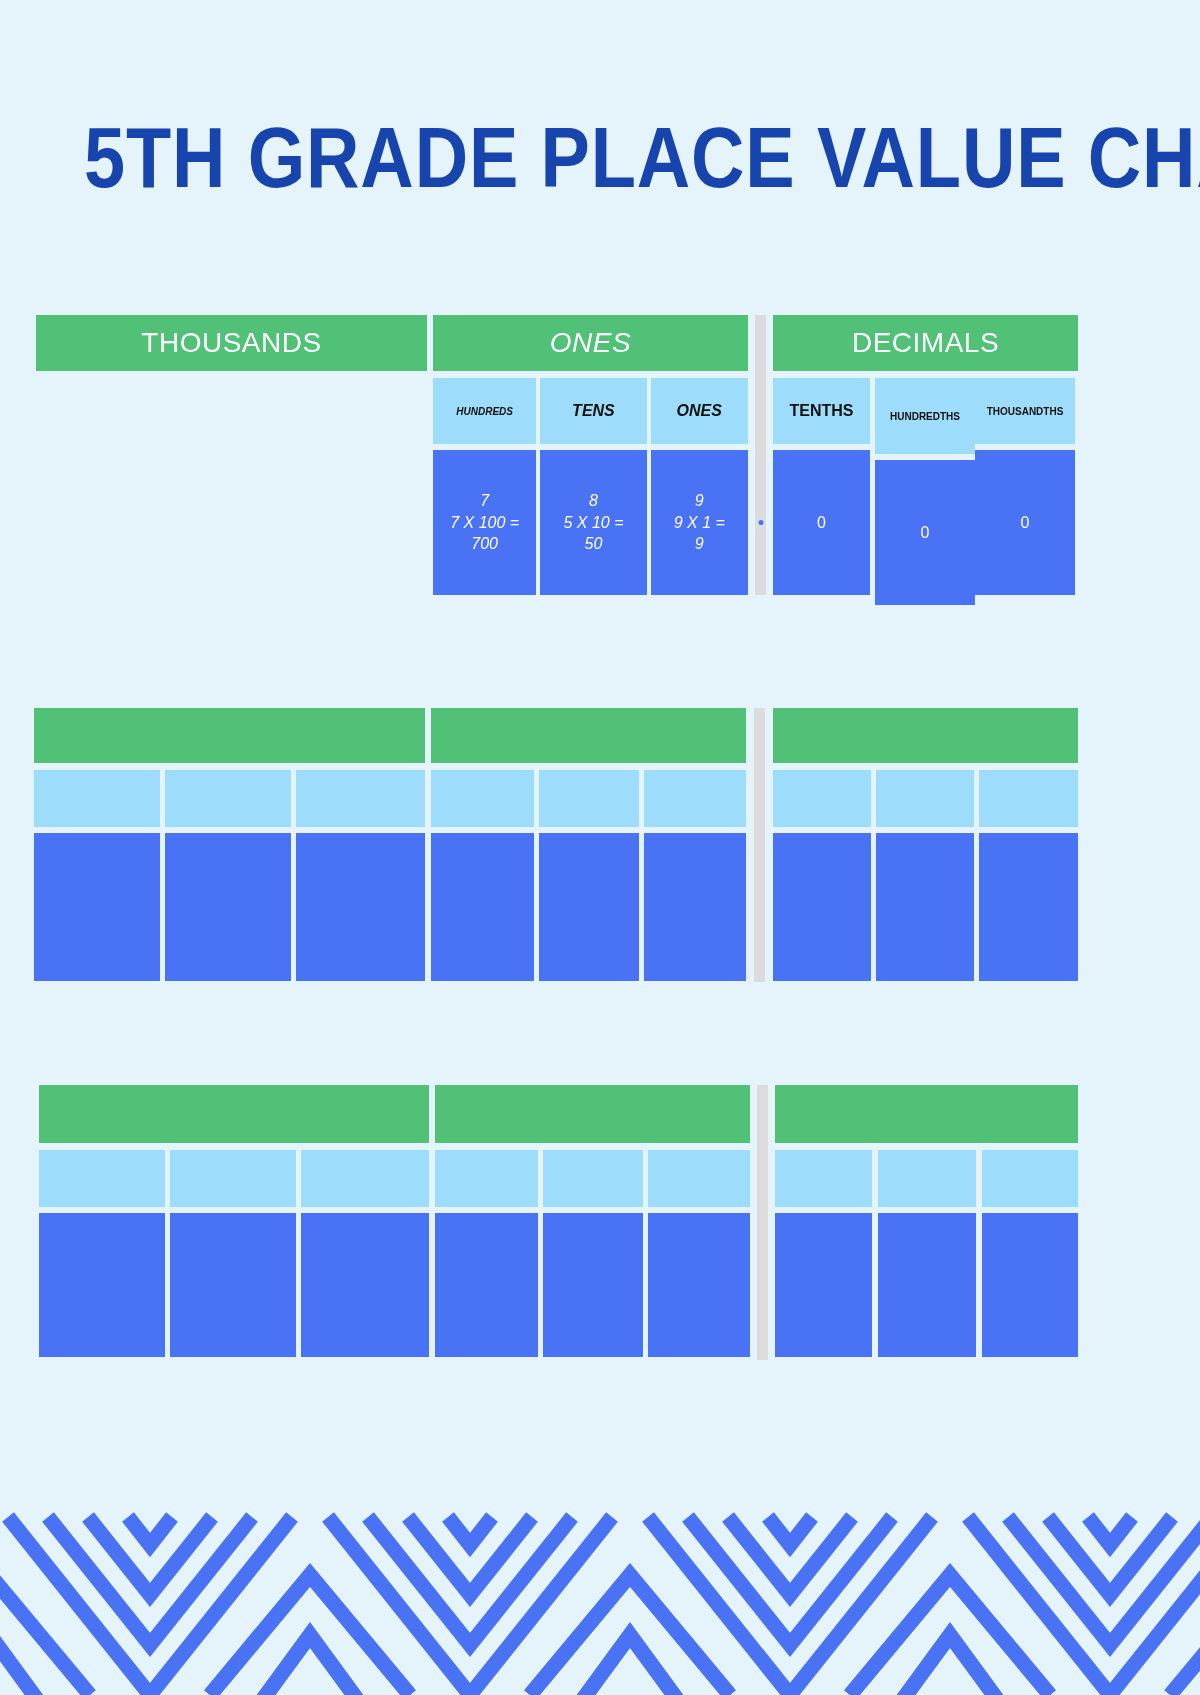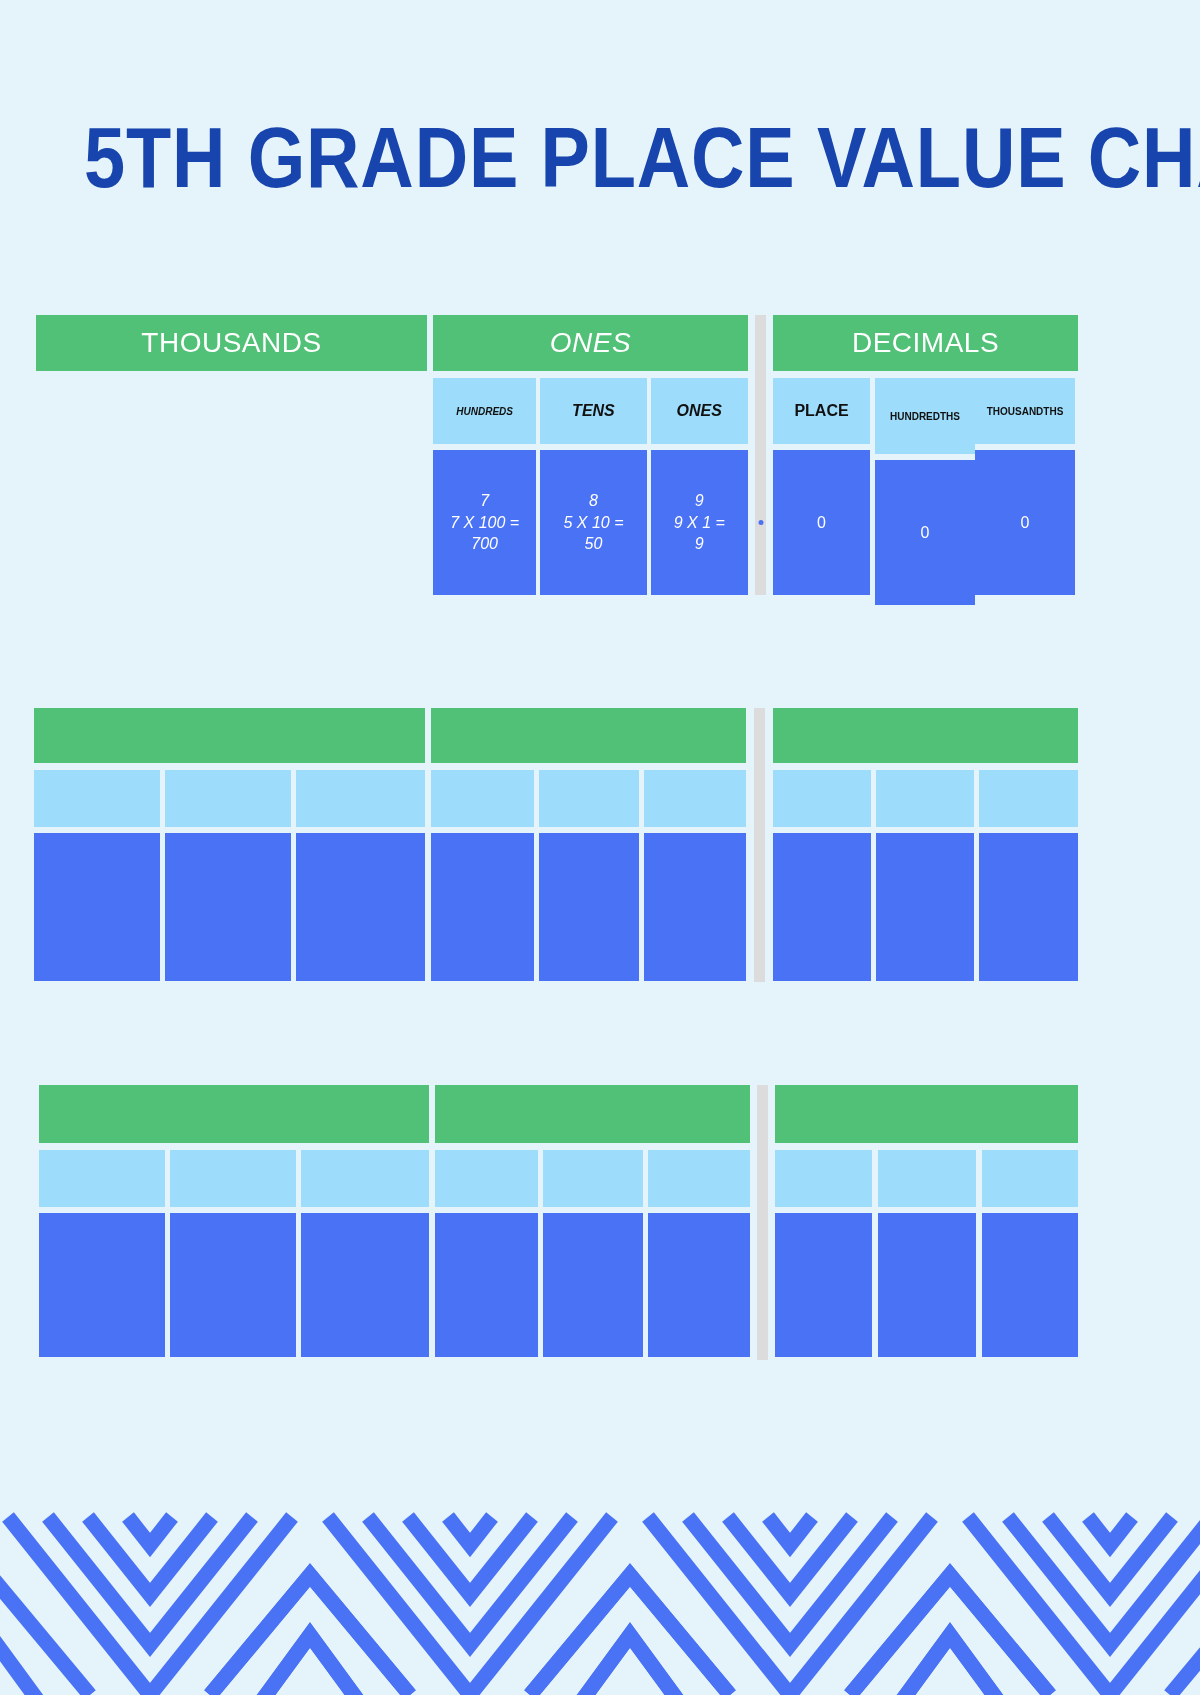--- a/index.html
+++ b/index.html
@@ -157,21 +157,21 @@
     </div>
 
     <div class="divider" style="width:11px; height:280px; margin-left:7px;">
       <span class="dot" style="top:205px;"></span>
     </div>
 
     <div class="group" style="width:305px; margin-left:7px;">
       <div class="ghead" style="height:56px;">DECIMALS</div>
       <div class="cols" style="margin-top:7px;">
         <div class="col" style="width:97px;">
-          <div class="sub" style="height:66px;">PLACE</div>
+          <div class="sub" style="height:66px;">TENTHS</div>
           <div class="val" style="height:145px; margin-top:6px;">0</div>
         </div>
         <div class="col" style="width:100px; margin-left:5px;">
           <div class="sub sm" style="height:76px;">HUNDREDTHS</div>
           <div class="val" style="height:145px; margin-top:6px;">0</div>
         </div>
         <div class="col" style="width:100px; ">
           <div class="sub sm" style="height:66px;">THOUSANDTHS</div>
           <div class="val" style="height:145px; margin-top:6px;">0</div>
         </div>

